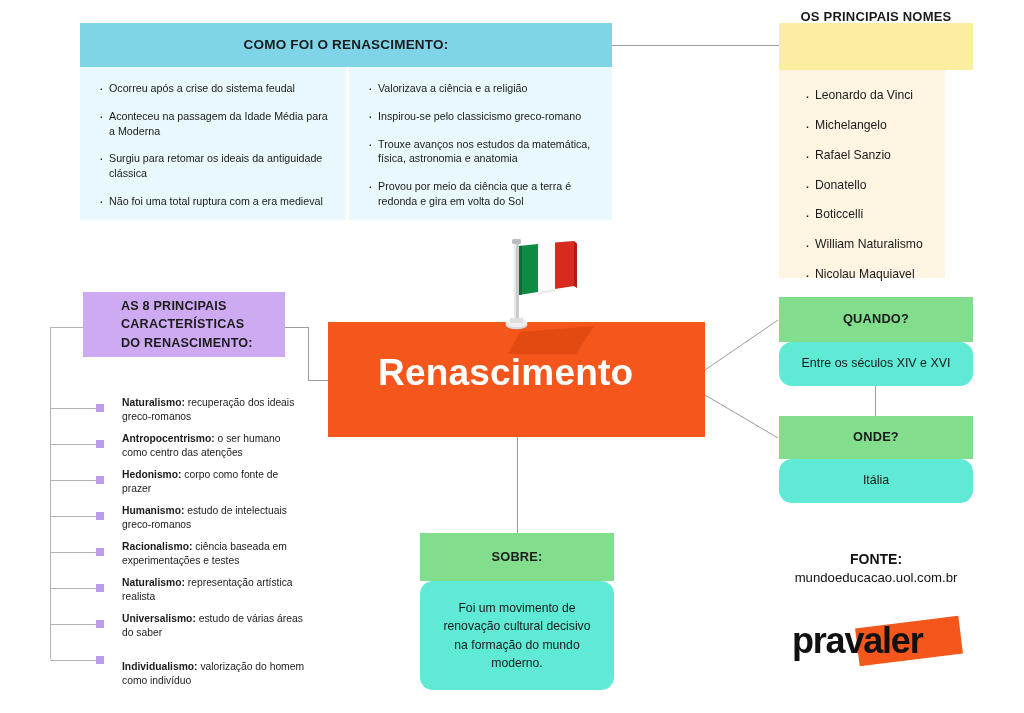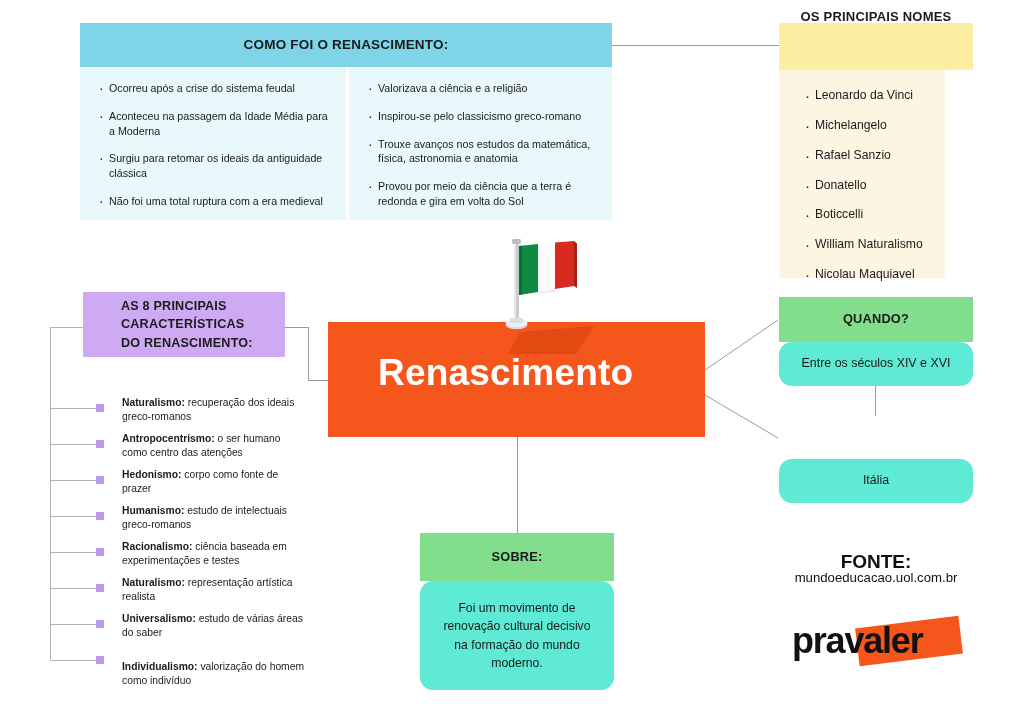--- a/index.html
+++ b/index.html
@@ -142,21 +142,21 @@
 
   
   .hline { position: absolute; background: #9b9b9b; height: 1px; }
   .vline { position: absolute; background: #9b9b9b; width: 1px; }
   .hline-light { background: #b3b3b3; }
   .vline-light { background: #b3b3b3; }
 
   
   .fonte-title {
     position: absolute;
-    font-size: 19px;
+    font-size: 14px;
     font-weight: bold;
     text-align: center;
     color: #111;
   }
   .fonte-url {
     position: absolute;
     font-size: 13.2px;
     text-align: center;
     color: #111;
   }
@@ -324,20 +324,23 @@
     </svg>
   </div>
 
   <div class="card-header green-header" style="left:779px; top:297px; width:194px; height:45px;">
     <span>QUANDO?</span>
   </div>
   <div class="card-body green-body" style="left:779px; top:342px; width:194px; height:44px;">
     <span>Entre os séculos XIV e XVI</span>
   </div>
 
+  <div class="card-header green-header" style="left:779px; top:416px; width:194px; height:43px;">
+    <span>ONDE?</span>
+  </div>
   <div class="card-body green-body" style="left:779px; top:459px; width:194px; height:44px;">
     <span>Itália</span>
   </div>
 
   <div class="card-header green-header" style="left:420px; top:533px; width:194px; height:48px;">
     <span>SOBRE:</span>
   </div>
   <div class="card-body green-body green-body-sobre" style="left:420px; top:581px; width:194px; height:109px;">
     <span>Foi um movimento de renovação cultural decisivo na formação do mundo moderno.</span>
   </div>

